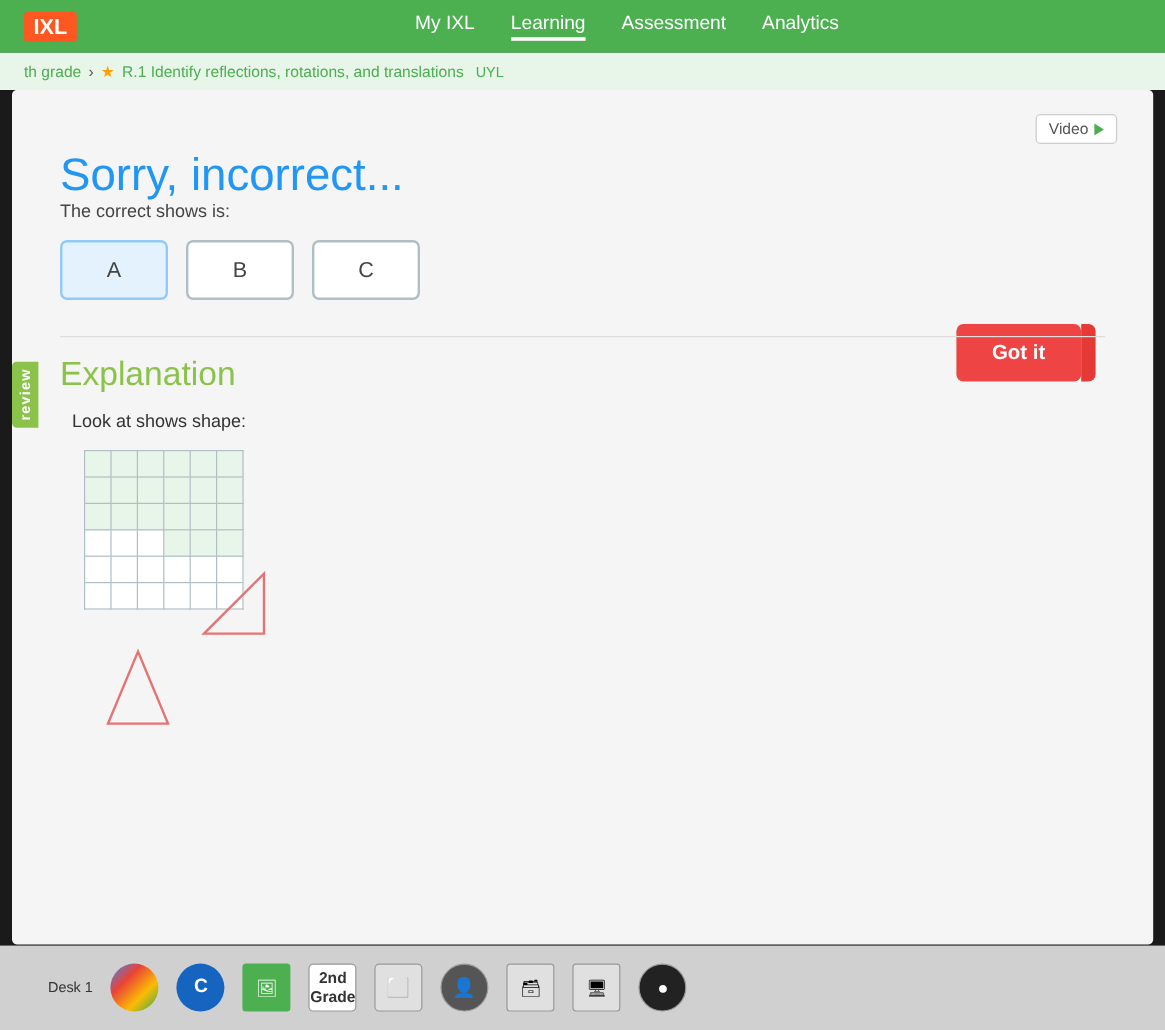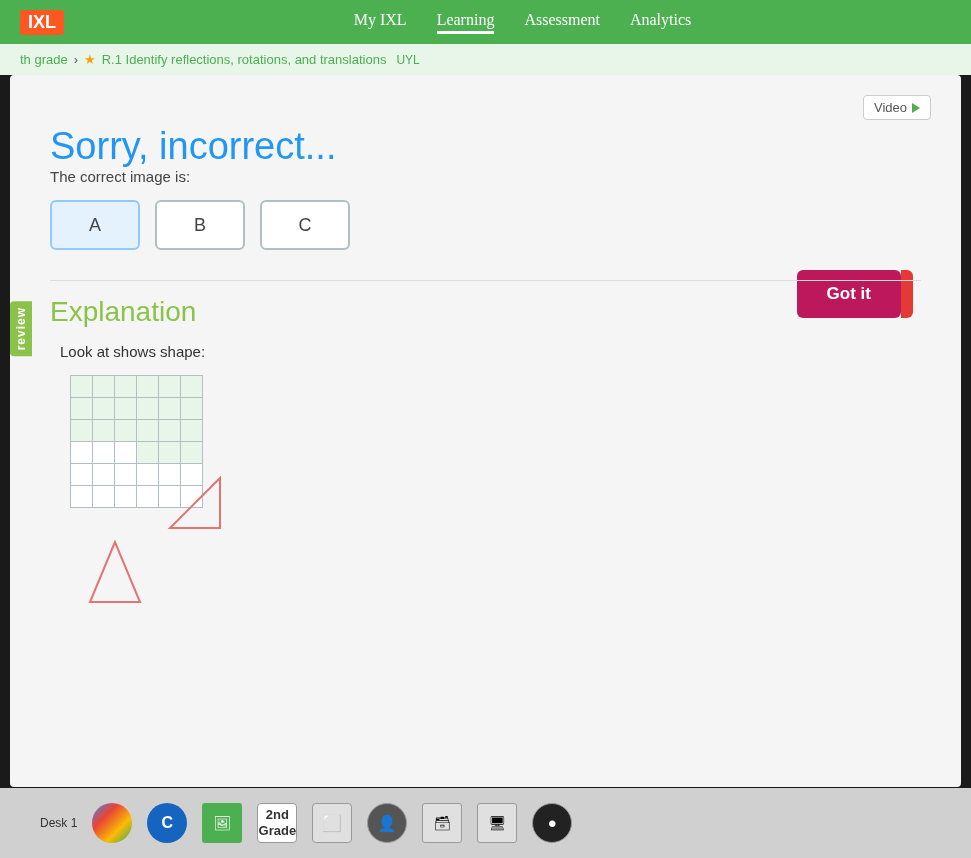--- a/index.html
+++ b/index.html
@@ -27,21 +27,20 @@
       font-weight: bold;
       font-size: 18px;
       padding: 2px 8px;
       border-radius: 3px;
     }
     .nav-links {
       display: flex;
       gap: 30px;
       margin-left: auto;
       margin-right: auto;
-      font-family: Liberation Serif, serif;
     }
     .nav-link {
       color: white;
       text-decoration: none;
       font-size: 16px;
       font-weight: 500;
     }
     .nav-link.active {
       border-bottom: 3px solid white;
       padding-bottom: 2px;
@@ -137,21 +136,21 @@
     .answer-btn.selected {
       border-color: #90caf9;
       background: #e3f2fd;
     }
 
     
     .got-it-btn {
       position: absolute;
       right: 60px;
       top: 195px;
-      background: #be185d;
+      background: #ef4444;
       color: white;
       border: none;
       border-radius: 6px;
       padding: 14px 30px;
       font-size: 17px;
       font-weight: bold;
       cursor: pointer;
     }
     .got-it-btn::after {
       content: '';
@@ -297,21 +296,21 @@
 
 <div class="main-content">
 
   <button class="video-btn">
     <span>Video</span>
     <span class="video-play-icon"></span>
   </button>
 
   <h1 class="sorry-heading">Sorry, incorrect...</h1>
 
-  <p class="correct-answer-label">The correct image is:</p>
+  <p class="correct-answer-label">The correct shows is:</p>
 
   <div class="answer-buttons">
     <button class="answer-btn selected">A</button>
     <button class="answer-btn">B</button>
     <button class="answer-btn">C</button>
   </div>
 
   <button class="got-it-btn">Got it</button>
 
   <div class="explanation-section">

